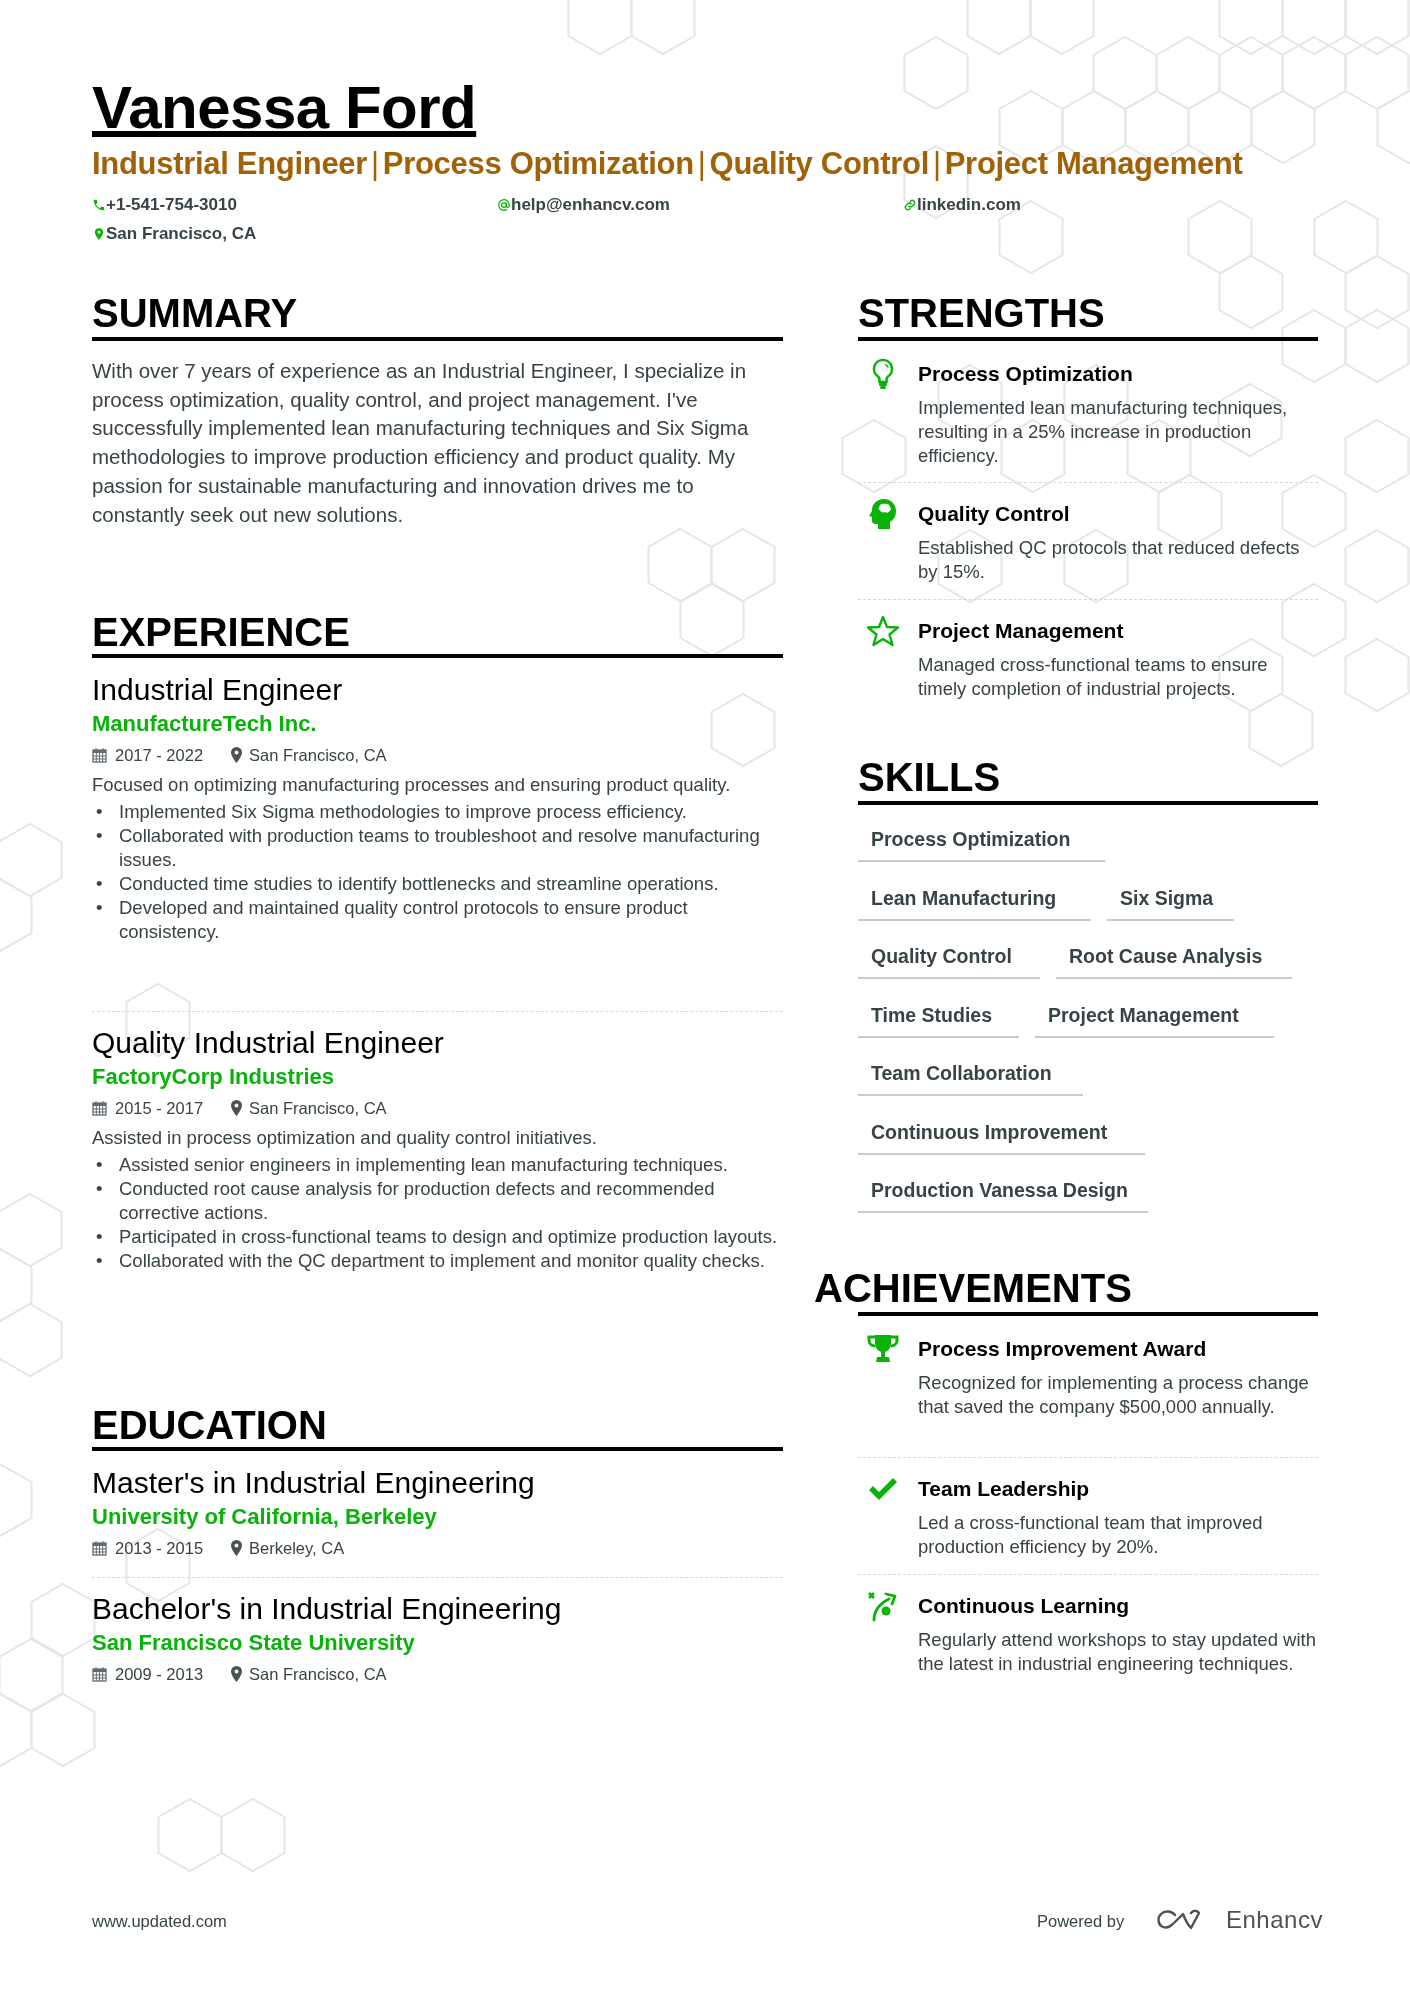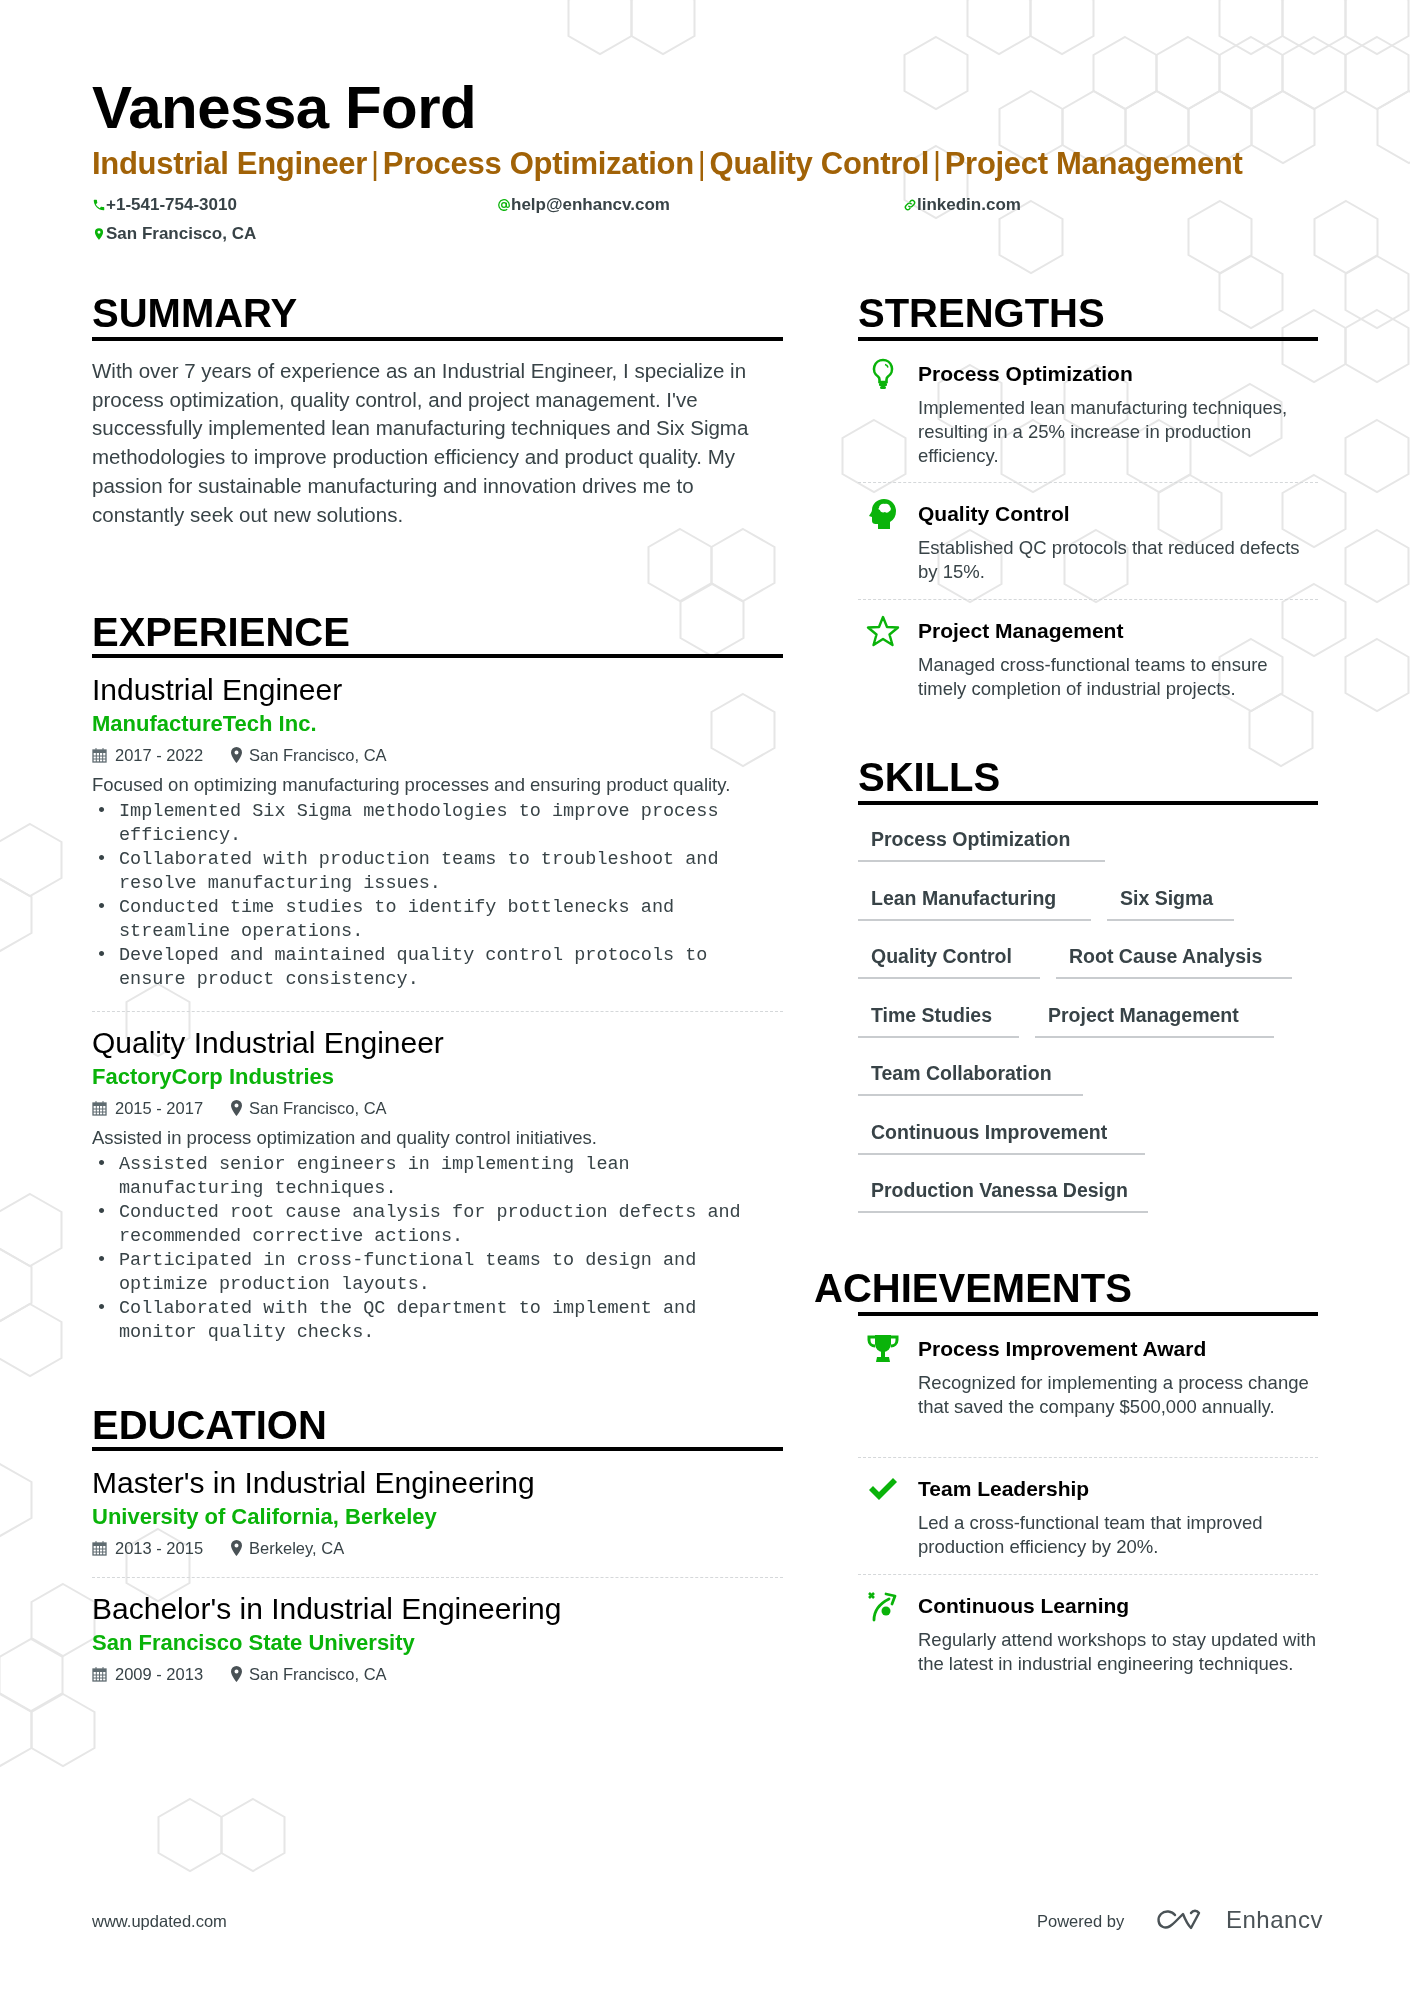--- a/index.html
+++ b/index.html
@@ -3,21 +3,21 @@
 <meta charset="utf-8">
 <style>
   * { box-sizing: border-box; margin: 0; padding: 0; }
   html, body { width: 1410px; height: 1995px; background: #ffffff; overflow: hidden; }
   body { position: relative; font-family: "Liberation Sans", "DejaVu Sans", sans-serif; color: #384347; }
 
   .bg-hex { position: absolute; left: 0; top: 0; width: 1410px; height: 1995px; z-index: 0; pointer-events: none; }
   .page { position: absolute; left: 0; top: 0; width: 1410px; height: 1995px; z-index: 1; }
 
   
-  .name { position: absolute; left: 92px; top: 78px; font-size: 60px; font-weight: bold; color: #000; letter-spacing: -0.5px; line-height: 1; }
+  .name { position: absolute; left: 92px; top: 78px; font-size: 60px; font-weight: bold; color: #000; letter-spacing: -0.5px; line-height: 1; text-decoration: underline; }
   .subtitle { position: absolute; left: 92px; top: 148px; font-size: 31px; font-weight: bold; color: #a16207; line-height: 1; white-space: nowrap; letter-spacing: -0.3px; }
   .subtitle .sep { margin: 0 4px; font-weight: normal; }
   .contact { position: absolute; font-size: 17px; font-weight: bold; color: #384347; display: flex; align-items: center; gap: 0; line-height: 1; }
   .contact svg { width: 14px; height: 14px; flex: none; }
 
   
   .section-title { position: absolute; font-size: 40px; font-weight: bold; color: #000; line-height: 1; letter-spacing: 0; }
   .rule { position: absolute; height: 4px; background: #000; }
   .col-left { left: 92px; width: 691px; }
   .col-right { left: 858px; width: 460px; }
@@ -26,21 +26,21 @@
 
   .job { position: absolute; left: 92px; width: 691px; }
   .job-title { font-size: 30px; color: #000; line-height: 1.2; }
   .job-company { font-size: 22px; font-weight: bold; color: #0ab30a; line-height: 1.3; margin-top: 2px; }
   .job-meta { display: flex; align-items: center; font-size: 16.5px; color: #384347; margin-top: 6px; line-height: 1.3; }
   .job-meta svg { flex: none; }
   .job-meta .meta-date { margin-left: 8px; margin-right: 28px; }
   .job-meta .meta-loc { margin-left: 7px; }
   .job-desc { font-size: 18.5px; line-height: 24px; margin-top: 7px; color: #384347; }
   .job-bullets { list-style: none; margin-top: 3px; }
-  .job-bullets li { position: relative; padding-left: 27px; font-size: 18.5px; line-height: 24px; color: #384347; font-family: Liberation Mono, monospace; }
+  .job-bullets li { position: relative; padding-left: 27px; font-size: 18.5px; line-height: 24px; color: #384347; }
   .job-bullets li::before { content: "•"; position: absolute; left: 4px; top: 0; }
   .dash-sep { position: absolute; height: 0; border-top: 1.5px dashed #d5d8da; }
 
   
   .feat { position: absolute; left: 858px; width: 460px; }
   .feat-icon { position: absolute; left: 8px; top: 0; width: 34px; height: 34px; }
   .feat-title { position: absolute; left: 60px; top: 4px; font-size: 21px; font-weight: bold; color: #000; line-height: 1.2; }
   .feat-desc { position: absolute; left: 60px; top: 39px; width: 400px; font-size: 18.5px; line-height: 24px; color: #384347; }
 
   

